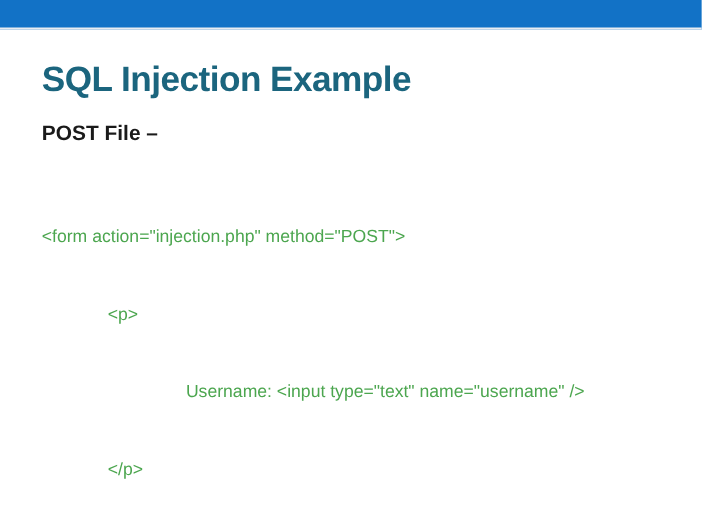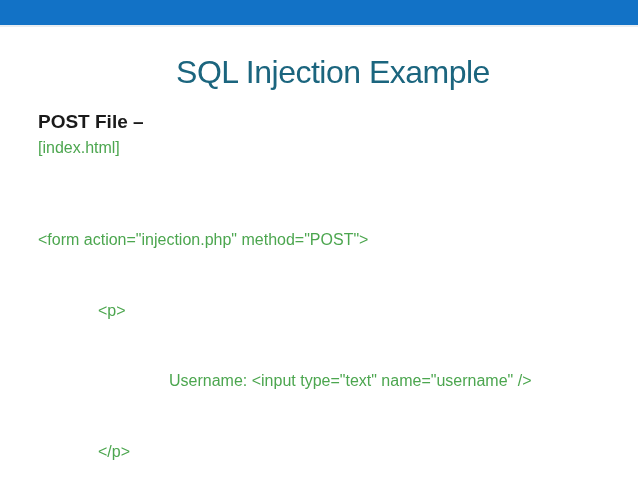--- a/index.html
+++ b/index.html
@@ -25,24 +25,23 @@
     border-bottom: 2px solid #e9edf1;
   }
   .content {
     padding-left: 38px;
     padding-right: 10px;
   }
   .title {
     margin: 27px 0 0 0;
     color: var(--title, #1B657E);
     font-size: 32px;
-    font-weight: 400;
+    font-weight: 700;
     letter-spacing: -0.5px;
     line-height: 36px;
-    text-align: center;
   }
   .subtitle {
     margin-top: 21px;
     color: var(--subtitle-text, #1A1A1A);
     font-size: 19px;
     font-weight: 700;
     line-height: 22px;
   }
   .filename {
     margin-top: 5px;
@@ -63,21 +62,20 @@
 </head>
 <body>
 
 <div class="top-bar"></div>
 
 <div class="content">
   <h1 class="title">SQL Injection Example</h1>
 
   <div class="subtitle">POST File –</div>
 
-  <div class="filename">[index.html]</div>
 
   <div class="code">
     <div class="code-line ind-0">&lt;form action="injection.php" method="POST"&gt;</div>
     <div class="code-line ind-1">&lt;p&gt;</div>
     <div class="code-line ind-2">Username: &lt;input type="text" name="username" /&gt;</div>
     <div class="code-line ind-1">&lt;/p&gt;</div>
     
     
     
     

